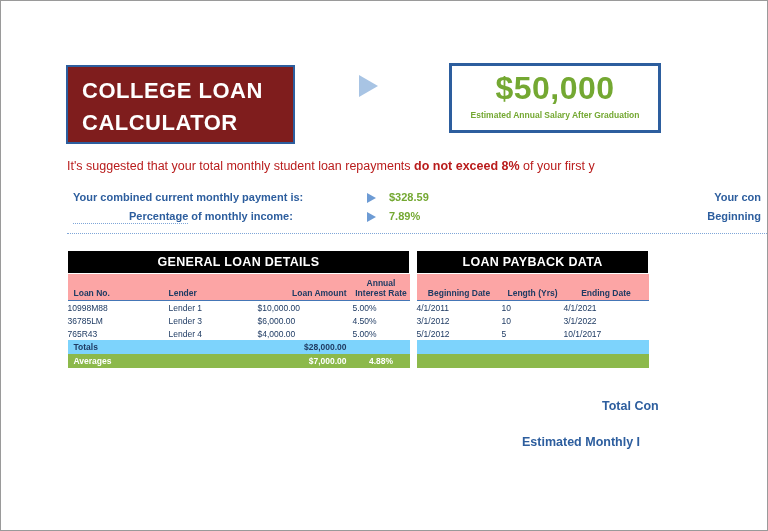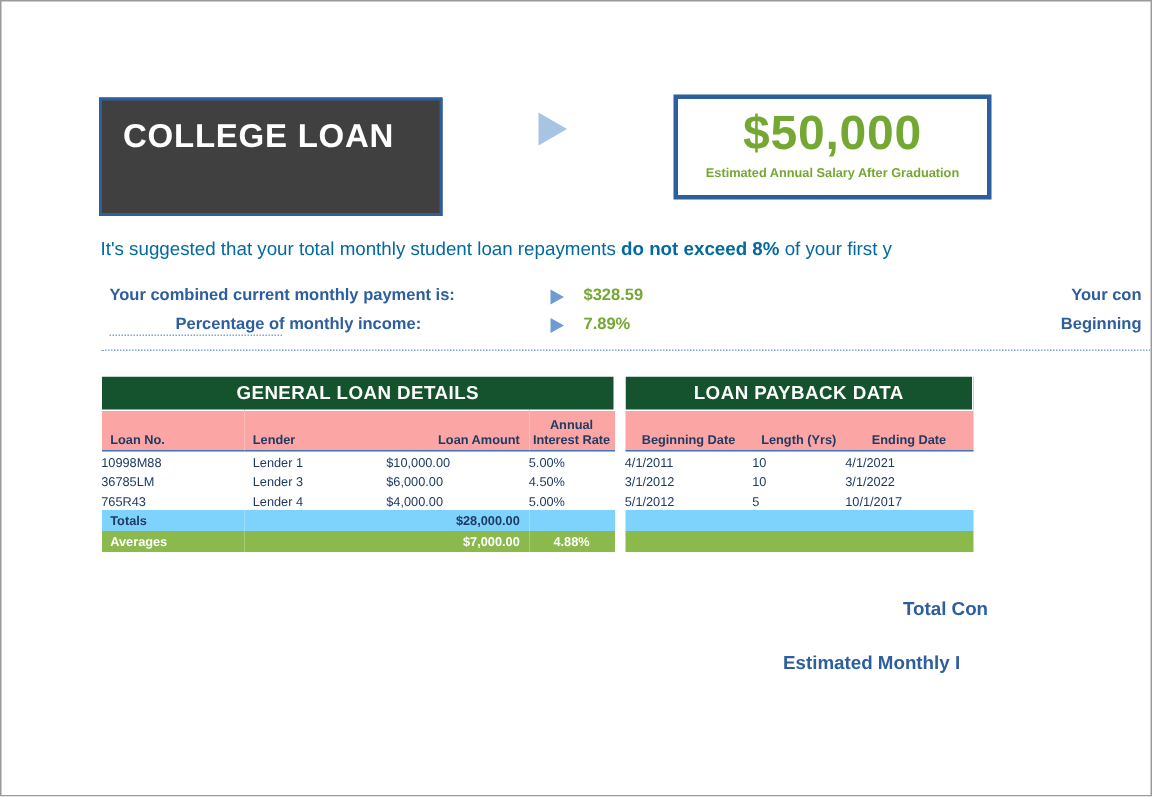--- a/index.html
+++ b/index.html
@@ -23,21 +23,21 @@
     overflow: hidden;
   }
 
   
   #title-block {
     position: absolute;
     left: 65px;
     top: 64px;
     width: 229px;
     height: 79px;
-    background: #404040;
+    background: #7f1d1d;
     border: 2px solid #2d5e9e;
     box-sizing: border-box;
     color: #ffffff;
     padding: 8px 0 0 14px;
   }
   #title-block .line {
     font-size: 22px;
     font-weight: bold;
     letter-spacing: 0.5px;
     line-height: 32px;
@@ -81,21 +81,21 @@
     white-space: nowrap;
   }
 
   
   #suggestion {
     position: absolute;
     left: 66px;
     top: 158px;
     width: 700px;
     font-size: 12.5px;
-    color: #0369a1;
+    color: #b91c1c;
     white-space: nowrap;
   }
   #suggestion .bold {
     font-weight: bold;
   }
 
   
   .summary-label {
     position: absolute;
     font-size: 11px;
@@ -138,21 +138,21 @@
     border-collapse: collapse;
     table-layout: fixed;
     font-size: 8.5px;
     color: #1f3b63;
   }
   table.loan td, table.loan th {
     padding: 0;
     margin: 0;
   }
   .grp-head {
-    background: #14532d;
+    background: #000000;
     color: #ffffff;
     font-size: 12.5px;
     font-weight: bold;
     text-align: center;
     height: 22px;
     border: 1px solid #ffffff;
     letter-spacing: 0.3px;
   }
   .gap-col {
     background: #ffffff;
@@ -207,39 +207,40 @@
     white-space: nowrap;
   }
 </style>
 </head>
 <body>
 
 <div id="page">
 
   <div id="title-block">
     <div class="line">COLLEGE LOAN</div>
+    <div class="line">CALCULATOR</div>
   </div>
 
   <div class="arrow-big" style="left:358px; top:74px;"></div>
 
   <div id="salary-box">
     <div id="salary-value">$50,000</div>
     <div id="salary-caption">Estimated Annual Salary After Graduation</div>
   </div>
 
   <div id="suggestion">
     <span>It's suggested that your total monthly student loan repayments </span><span class="bold">do not exceed 8%</span><span> of your first y</span>
   </div>
 
   <div class="summary-label" style="left:72px; top:190px;">Your combined current monthly payment is:</div>
   <div class="arrow-small" style="left:366px; top:192px;"></div>
   <div class="summary-value" style="left:388px; top:190px;">$328.59</div>
   <div class="summary-label right" style="left:560px; top:190px; width:200px;">Your con</div>
 
-  <div class="summary-label" style="left:72px; top:209px;padding-left:44px;">Percentage of monthly income:</div>
+  <div class="summary-label" style="left:84px; top:209px;padding-left:44px;">Percentage of monthly income:</div>
   <div class="arrow-small" style="left:366px; top:211px;"></div>
   <div class="summary-value" style="left:388px; top:209px;">7.89%</div>
   <div class="summary-label right" style="left:560px; top:209px; width:200px;">Beginning</div>
 
   <div class="underline-dotted" style="left:72px; top:222px; width:115px;"></div>
   <div class="underline-dotted" style="left:66px; top:232px; width:702px;"></div>
 
   <div id="table-wrap">
     <table class="loan">
       <colgroup>

